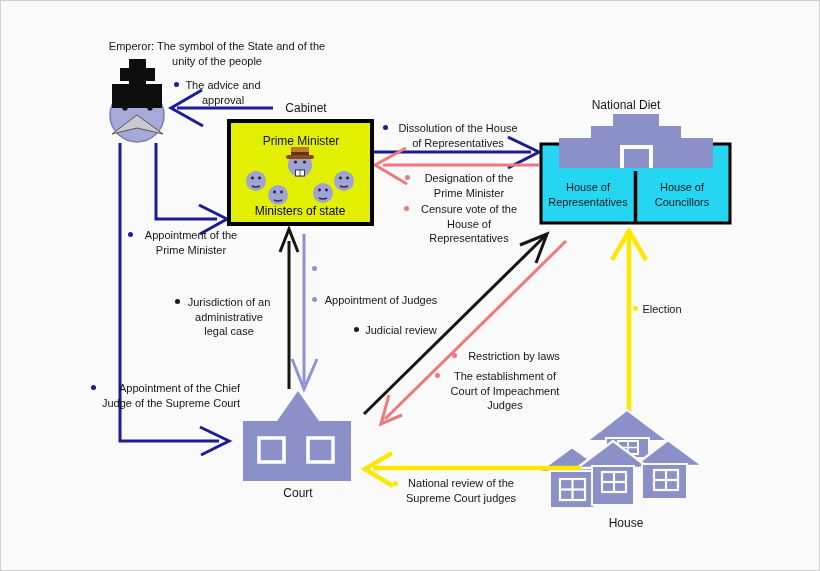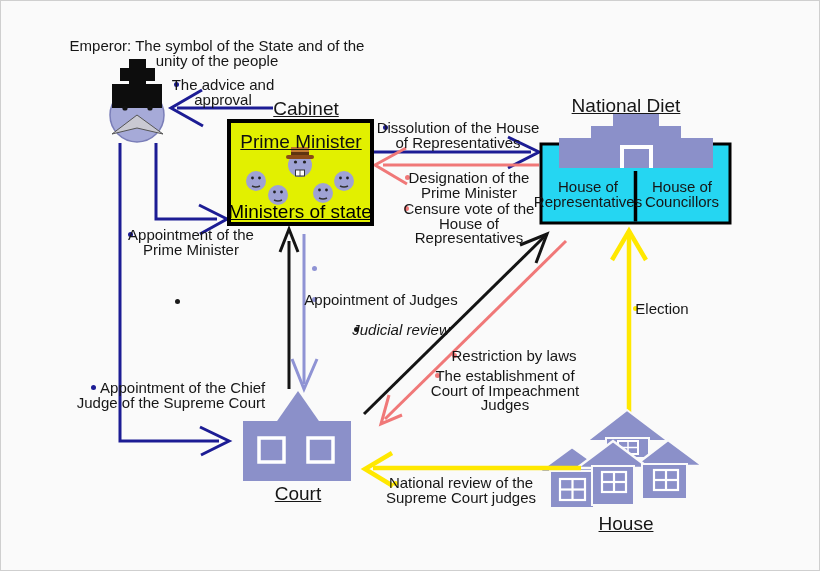--- a/index.html
+++ b/index.html
@@ -5,25 +5,25 @@
   html,body{margin:0;padding:0;background:#fff;}
   .stage{
     position:relative;width:820px;height:571px;
     background:#fafafa;overflow:hidden;
     border:1px solid #cfcfcf;box-sizing:border-box;
     font-family:"Liberation Sans",sans-serif;
   }
   svg.layer{position:absolute;left:0;top:0;}
   .lbl{
     position:absolute;
-    font-size:15px;line-height:14.5px;color:#161616;
+    font-size:11px;line-height:14.5px;color:#161616;
     text-align:center;transform:translateX(-50%);
     white-space:pre-line;
   }
-  .big{font-size:19px;line-height:17px;text-decoration:underline;}
+  .big{font-size:12px;line-height:17px;}
   .dot{position:absolute;width:5px;height:5px;border-radius:50%;}
   .c-navy{background:#1c1c94;}
   .c-pink{background:#f07878;}
   .c-black{background:#1a1a1a;}
   .c-peri{background:#8f93d4;}
   .c-yellow{background:#ffe800;}
 </style>
 </head>
 <body>
 
@@ -200,28 +200,31 @@
   <span class="dot c-pink" style="left:403px;top:205px;"></span>
   <div class="lbl" style="left:468px;top:201px;">Censure vote of the
 House of
 Representatives</div>
 
   <span class="dot c-navy" style="left:127px;top:231px;"></span>
   <div class="lbl" style="left:190px;top:227px;">Appointment of the
 Prime Minister</div>
 
   <span class="dot c-black" style="left:174px;top:298px;"></span>
+  <div class="lbl" style="left:228px;top:294px;">Jurisdiction of an
+administrative
+legal case</div>
 
   <span class="dot c-peri" style="left:311px;top:265px;"></span>
 
   <span class="dot c-peri" style="left:311px;top:296px;"></span>
   <div class="lbl" style="left:380px;top:292px;text-align:right;">Appointment of Judges</div>
 
   <span class="dot c-black" style="left:353px;top:326px;"></span>
-  <div class="lbl" style="left:400px;top:322px;font-style:italic;">Judicial review</div>
+  <div class="lbl" style="left:400px;top:322px;">Judicial review</div>
 
   <span class="dot c-pink" style="left:451px;top:352px;"></span>
   <div class="lbl" style="left:513px;top:348px;">Restriction by laws</div>
 
   <span class="dot c-pink" style="left:434px;top:372px;"></span>
   <div class="lbl" style="left:504px;top:368px;">The establishment of
 Court of Impeachment
 Judges</div>
 
   <span class="dot c-navy" style="left:90px;top:384px;"></span>

